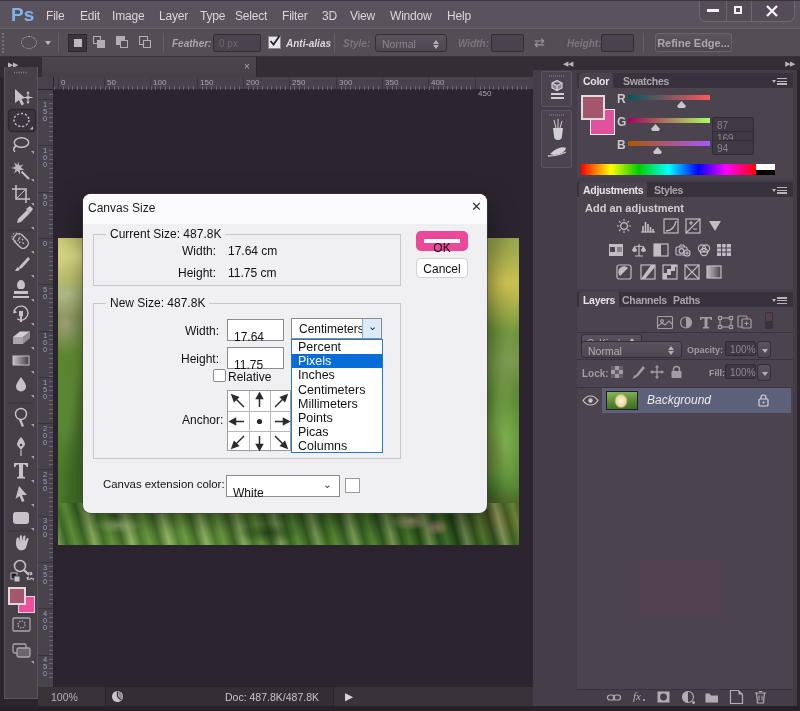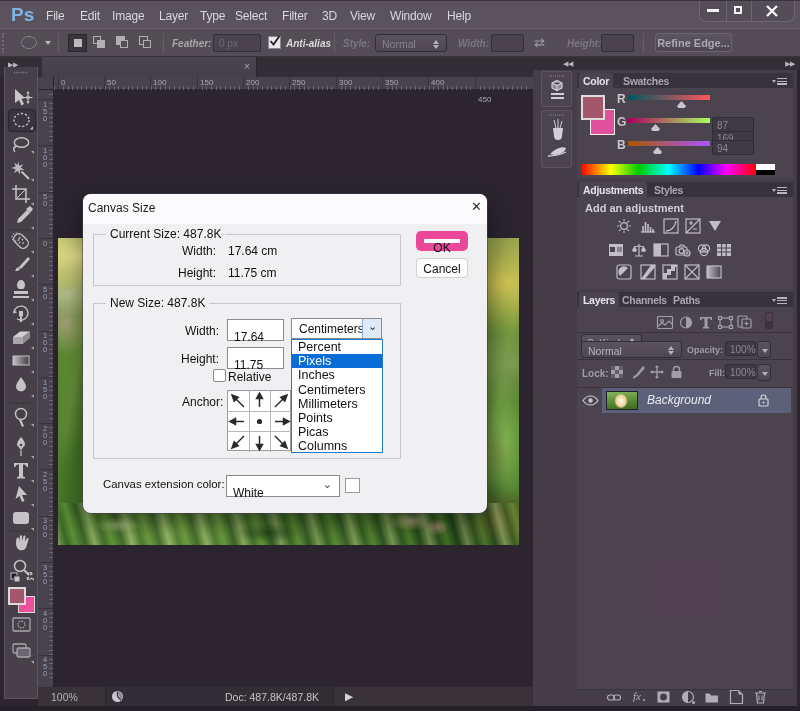--- a/index.html
+++ b/index.html
@@ -176,21 +176,21 @@
   <div class="tick" style="left:437px;top:0;width:1px;height:13px;"></div>
   <span class="rnum" style="left:23px;top:1px;">0</span>
   <span class="rnum" style="left:69px;top:1px;">50</span>
   <span class="rnum" style="left:115px;top:1px;">100</span>
   <span class="rnum" style="left:162px;top:1px;">150</span>
   <span class="rnum" style="left:208px;top:1px;">200</span>
   <span class="rnum" style="left:254px;top:1px;">250</span>
   <span class="rnum" style="left:301px;top:1px;">300</span>
   <span class="rnum" style="left:347px;top:1px;">350</span>
   <span class="rnum" style="left:393px;top:1px;">400</span>
-  <span class="rnum" style="left:440px;top:18px;">450</span>
+  <span class="rnum" style="left:440px;top:12px;">450</span>
 </div>
 <div class="abs" id="vruler">
   <div style="position:absolute;left:11px;top:4px;width:4px;height:588px;background:repeating-linear-gradient(180deg,#6a6472 0 1px,transparent 1px 4.63px);"></div>
   <div class="tick" style="left:0;top:9px;width:15px;height:1px;"></div>
   <div class="tick" style="left:0;top:55px;width:15px;height:1px;"></div>
   <div class="tick" style="left:0;top:102px;width:15px;height:1px;"></div>
   <div class="tick" style="left:0;top:148px;width:15px;height:1px;"></div>
   <div class="tick" style="left:0;top:194px;width:15px;height:1px;"></div>
   <div class="tick" style="left:0;top:241px;width:15px;height:1px;"></div>
   <div class="tick" style="left:0;top:287px;width:15px;height:1px;"></div>
@@ -625,21 +625,21 @@
   <div class="grp" style="left:10px;top:109px;width:308px;height:156px;">
     <span class="grplbl" style="left:12px;">New Size: 487.8K</span>
     <span style="position:absolute;left:91px;top:20px;">Width:</span>
     <div class="inp" style="left:133px;top:15px;width:57px;height:19px;">17.64</div>
     <span style="position:absolute;left:87px;top:48px;">Height:</span>
     <div class="inp" style="left:133px;top:43px;width:57px;height:19px;">11.75</div>
 
     <div style="position:absolute;left:119px;top:65px;width:13px;height:13px;background:#fff;border:1px solid #8b8b8f;border-radius:2px;"></div>
     <span style="position:absolute;left:134px;top:66px;">Relative</span>
 
-    <span style="position:absolute;left:88px;top:91px;">Anchor:</span>
+    <span style="position:absolute;left:88px;top:109px;">Anchor:</span>
     <div id="anchor" style="position:absolute;left:133px;top:86px;width:64px;height:61px;background:#fff;border:1px solid #9b9b9f;">
       <div style="position:absolute;left:21px;top:0;width:1px;height:61px;background:#b8b6ba;"></div>
       <div style="position:absolute;left:42px;top:0;width:1px;height:61px;background:#b8b6ba;"></div>
       <div style="position:absolute;left:0;top:20px;width:64px;height:1px;background:#b8b6ba;"></div>
       <div style="position:absolute;left:0;top:40px;width:64px;height:1px;background:#b8b6ba;"></div>
       <svg width="64" height="61" style="position:absolute;left:0;top:0;">
         <g stroke="#2b2b2b" stroke-width="1.5" fill="#2b2b2b">
           <path d="M16 16L7 7" fill="none"></path>
             <path d="M4 4l2.2 6.2 4-4z"></path>
           <path d="M31.5 16V5" fill="none"></path>

